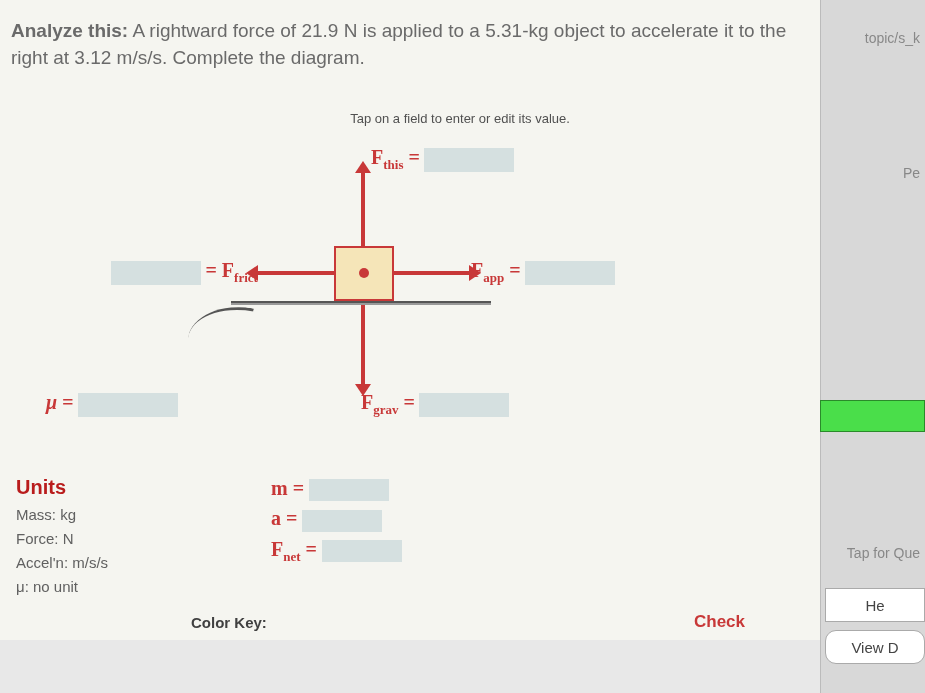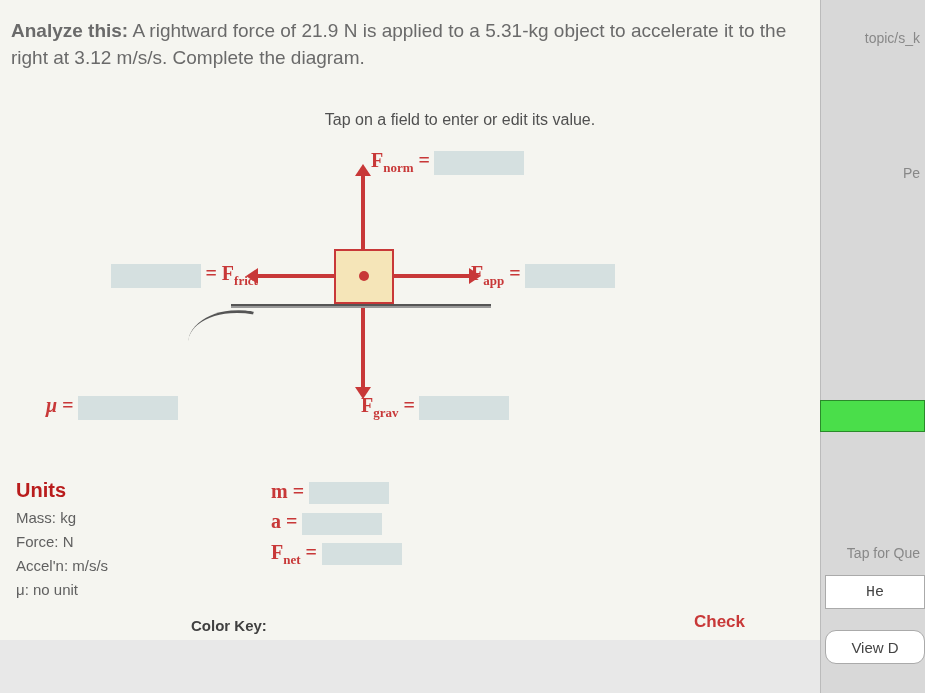--- a/index.html
+++ b/index.html
@@ -36,21 +36,21 @@
       filter: blur(0.5px);
     }
     .problem-text {
       font-size: 19px;
       color: #6a6a6a;
       line-height: 1.4;
       filter: blur(0.5px);
       margin-bottom: 40px;
     }
     .instruction {
-      font-size: 16px;
+      font-size: 13px;
       color: #505050;
       text-align: center;
       margin-bottom: 15px;
       margin-left: 100px;
     }
     .diagram-area {
       position: relative;
       width: 600px;
       height: 320px;
       margin: 0 auto 10px 80px;
@@ -266,21 +266,21 @@
   <div class="problem-text">
     <span class="problem-title">Analyze this:</span>
     <span>A rightward force of 21.9 N is applied to a 5.31-kg object to accelerate it to the right at 3.12 m/s/s. Complete the diagram.</span>
   </div>
 
   <div class="instruction">Tap on a field to enter or edit its value.</div>
 
   <div class="diagram-area">
 
     <div class="fnorm-block">
-      <span class="flabel">F<sub>norm</sub> =</span>
+      <span class="flabel">F<sub>this</sub> =</span>
       <input class="force-input" style="">
     </div>
 
     <div class="ffrict-block">
       <input class="force-input" style="">
       <span class="flabel">= F<sub>frict</sub></span>
     </div>
 
     <div class="fapp-block">
       <span class="flabel">F<sub>app</sub> =</span>
@@ -334,15 +334,15 @@
   <div class="color-key">Color Key:</div>
 
   <div class="check-btn">Check</div>
 </div>
 
 <div class="side-panel">
   <div class="side-text" style="top:30px; right:5px;">topic/s_k</div>
   <div class="side-text" style="top:165px; right:5px;">Pe</div>
   <div class="side-green"></div>
   <div class="side-text" style="top:545px; right:5px;">Tap for Que</div>
-  <div class="side-btn" style="top:575px;font-family:Liberation Mono, monospace;">He</div>
+  <div class="side-btn" style="top:588px;">He</div>
   <div class="side-btn" style="top:630px;border-radius:11px;">View D</div>
 </div>
 
 </body></html>

